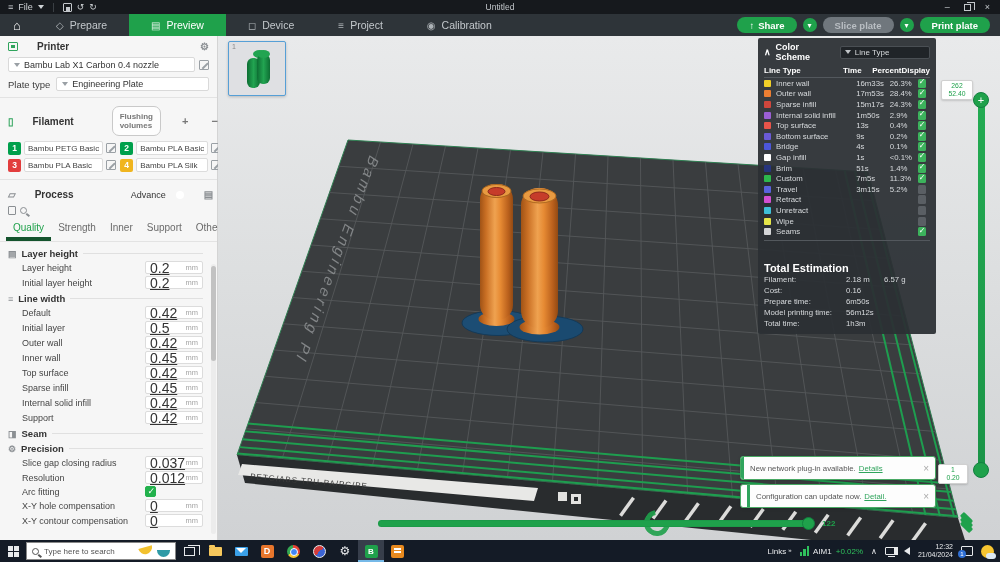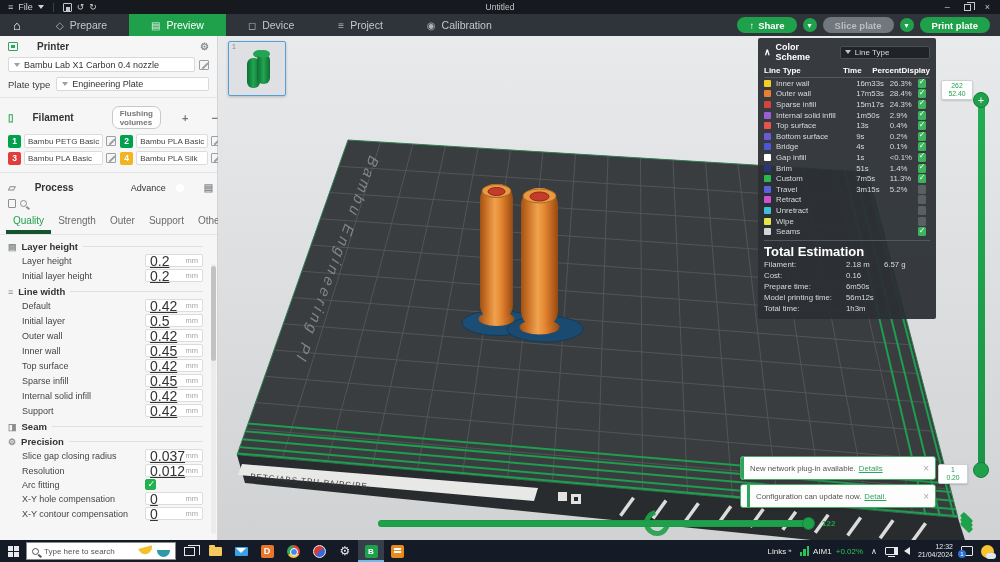--- a/index.html
+++ b/index.html
@@ -36,21 +36,21 @@
   .mini-ico { color:#8b8f93; font-size:10px; }
   .printer-ico { width:10px; height:9px; border:1px solid #2fa45c; border-radius:1px; position:relative; }
   .printer-ico::after{ content:""; position:absolute; left:2px; top:2px; width:4px; height:3px; background:#2fa45c; }
   .selrow { display:flex; align-items:center; gap:4px; padding:2px 8px; }
   .selbox { flex:1; height:15px; background:#fff; border:1px solid #d9d9d9; border-radius:2px; display:flex; align-items:center; gap:4px; padding:0 5px; font-size:9px; color:#333; }
   .caret { width:0; height:0; border-left:3px solid transparent; border-right:3px solid transparent; border-top:4px solid #9aa0a5; }
   .edit-ico { width:10px; height:10px; border:1px solid #9aa0a5; border-radius:1px; position:relative; flex:0 0 auto; }
   .edit-ico::after { content:""; position:absolute; left:1px; top:4px; width:8px; height:1.5px; background:#9aa0a5; transform:rotate(-45deg); }
   .plate-row { display:flex; align-items:center; gap:6px; padding:3px 8px; font-size:9.5px; }
   .divider { height:1px; background:#e3e3e3; margin:3px 0; }
-  .flush-pill { height:23px; border:1px solid #c9c9c9; border-radius:7px; padding:0 7px; font-size:8px; color:#777; display:flex; align-items:center; background:#fdfdfd; }
+  .flush-pill { height:30px; border:1px solid #c9c9c9; border-radius:7px; padding:0 7px; font-size:8px; color:#777; display:flex; align-items:center; background:#fdfdfd; }
   .pm { font-size:11px; color:#777; padding:0 2px; }
   .fil-grid { display:grid; grid-template-columns:1fr 1fr; gap:3px 4px; padding:2px 8px 4px 8px; }
   .fil-item { display:flex; align-items:center; gap:3px; }
   .fil-num { width:13px; height:13px; border-radius:2px; color:#fff; font-size:8.5px; font-weight:bold; display:flex; align-items:center; justify-content:center; }
   .fil-name { flex:1; height:14px; background:#fff; border:1px solid #dcdcdc; border-radius:2px; font-size:8px; color:#444; display:flex; align-items:center; padding:0 3px; white-space:nowrap; overflow:hidden; }
   .seg { display:flex; height:13px; border-radius:7px; background:#e4e4e4; overflow:hidden; font-size:8px; }
   .seg > span { display:flex; align-items:center; padding:0 8px; color:#8a8a8a; }
   .seg .on { background:#1fa14b; color:#fff; border-radius:7px; font-weight:bold; }
   .toggle { width:19px; height:10px; border-radius:5px; background:#1fa14b; position:relative; }
   .toggle::after { content:""; position:absolute; right:1px; top:1px; width:8px; height:8px; border-radius:50%; background:#fff; }
@@ -93,21 +93,21 @@
   .lg-dd { margin-left:auto; width:92px; height:13px; background:#202428; border:1px solid #4a4f54; border-radius:2px; display:flex; align-items:center; gap:4px; padding:0 4px; font-size:8px; font-weight:normal; color:#d7dadd; }
   .lg-cols { display:flex; font-size:8px; font-weight:bold; color:#fff; border-bottom:1px solid #53585d; padding:1px 0 2px 0; }
   .lg-row { display:flex; align-items:center; height:10.6px; font-size:7.8px; }
   .lg-sw { width:7px; height:7px; border-radius:1px; margin-right:5px; flex:0 0 auto; }
   .lg-name { width:86px; white-space:nowrap; overflow:hidden; }
   .lg-time { width:36px; }
   .lg-pct { width:30px; }
   .lg-chk { width:9px; height:9px; border-radius:1.5px; background:#5a5f64; margin-left:auto; margin-right:4px; position:relative; }
   .lg-chk.checked { background:#3cb35c; }
   .lg-chk.checked::after { content:"✓"; position:absolute; left:1px; top:-1.5px; font-size:8px; color:#fff; }
-  .te-head { font-size:13px; font-weight:bold; color:#fff; border-top:1px solid #53585d; margin-top:3px; padding-top:3px; }
+  .te-head { font-size:11px; font-weight:bold; color:#fff; border-top:1px solid #53585d; margin-top:3px; padding-top:21px; }
   .te-row { display:flex; font-size:7.8px; height:11px; align-items:center; }
   .te-label { width:82px; }
   .te-v1 { width:38px; }
 
   
   .vtrack { position:absolute; left:760px; top:64px; width:7px; height:370px; background:linear-gradient(180deg,#23ab52,#1a9447); border-radius:3px; }
   .vhandle { position:absolute; width:16px; height:16px; border-radius:50%; background:#1fa14b; border:1px solid #128040; color:#fff; font-size:11px; line-height:14px; text-align:center; }
   .tooltip { position:absolute; background:#fff; border:1px solid #d0d0d0; border-radius:2px; padding:1px 3px; text-align:center; font-size:6.8px; color:#1fa14b; line-height:8px; box-shadow:0 1px 2px rgba(0,0,0,.15); }
   .htrack { position:absolute; left:160px; top:484px; width:432px; height:7px; background:#1fa14b; border-radius:4px; box-shadow:inset 0 0 0 1px #15894040; }
   .hhandle { position:absolute; left:584px; top:481px; width:13px; height:13px; border-radius:50%; background:#1fa14b; border:1px solid #128040; }
@@ -302,21 +302,21 @@
           <i></i>
         </span>
     </div>
     <div class="selrow">
       <span class="copy-ico"></span>
       <span class="search-ico"></span>
     </div>
     <div class="ptabs">
       <span class="ptab active">Quality</span>
       <span class="ptab">Strength</span>
-      <span class="ptab">Outer</span>
+      <span class="ptab">Inner</span>
       <span class="ptab">Support</span>
       <span class="ptab">Others</span>
     </div>
 
     <div class="scroll-area">
       <div class="ghead">
           <span class="gicon">▤</span>
           <span>Layer height</span>
           <span class="gline"></span>
         </div>

